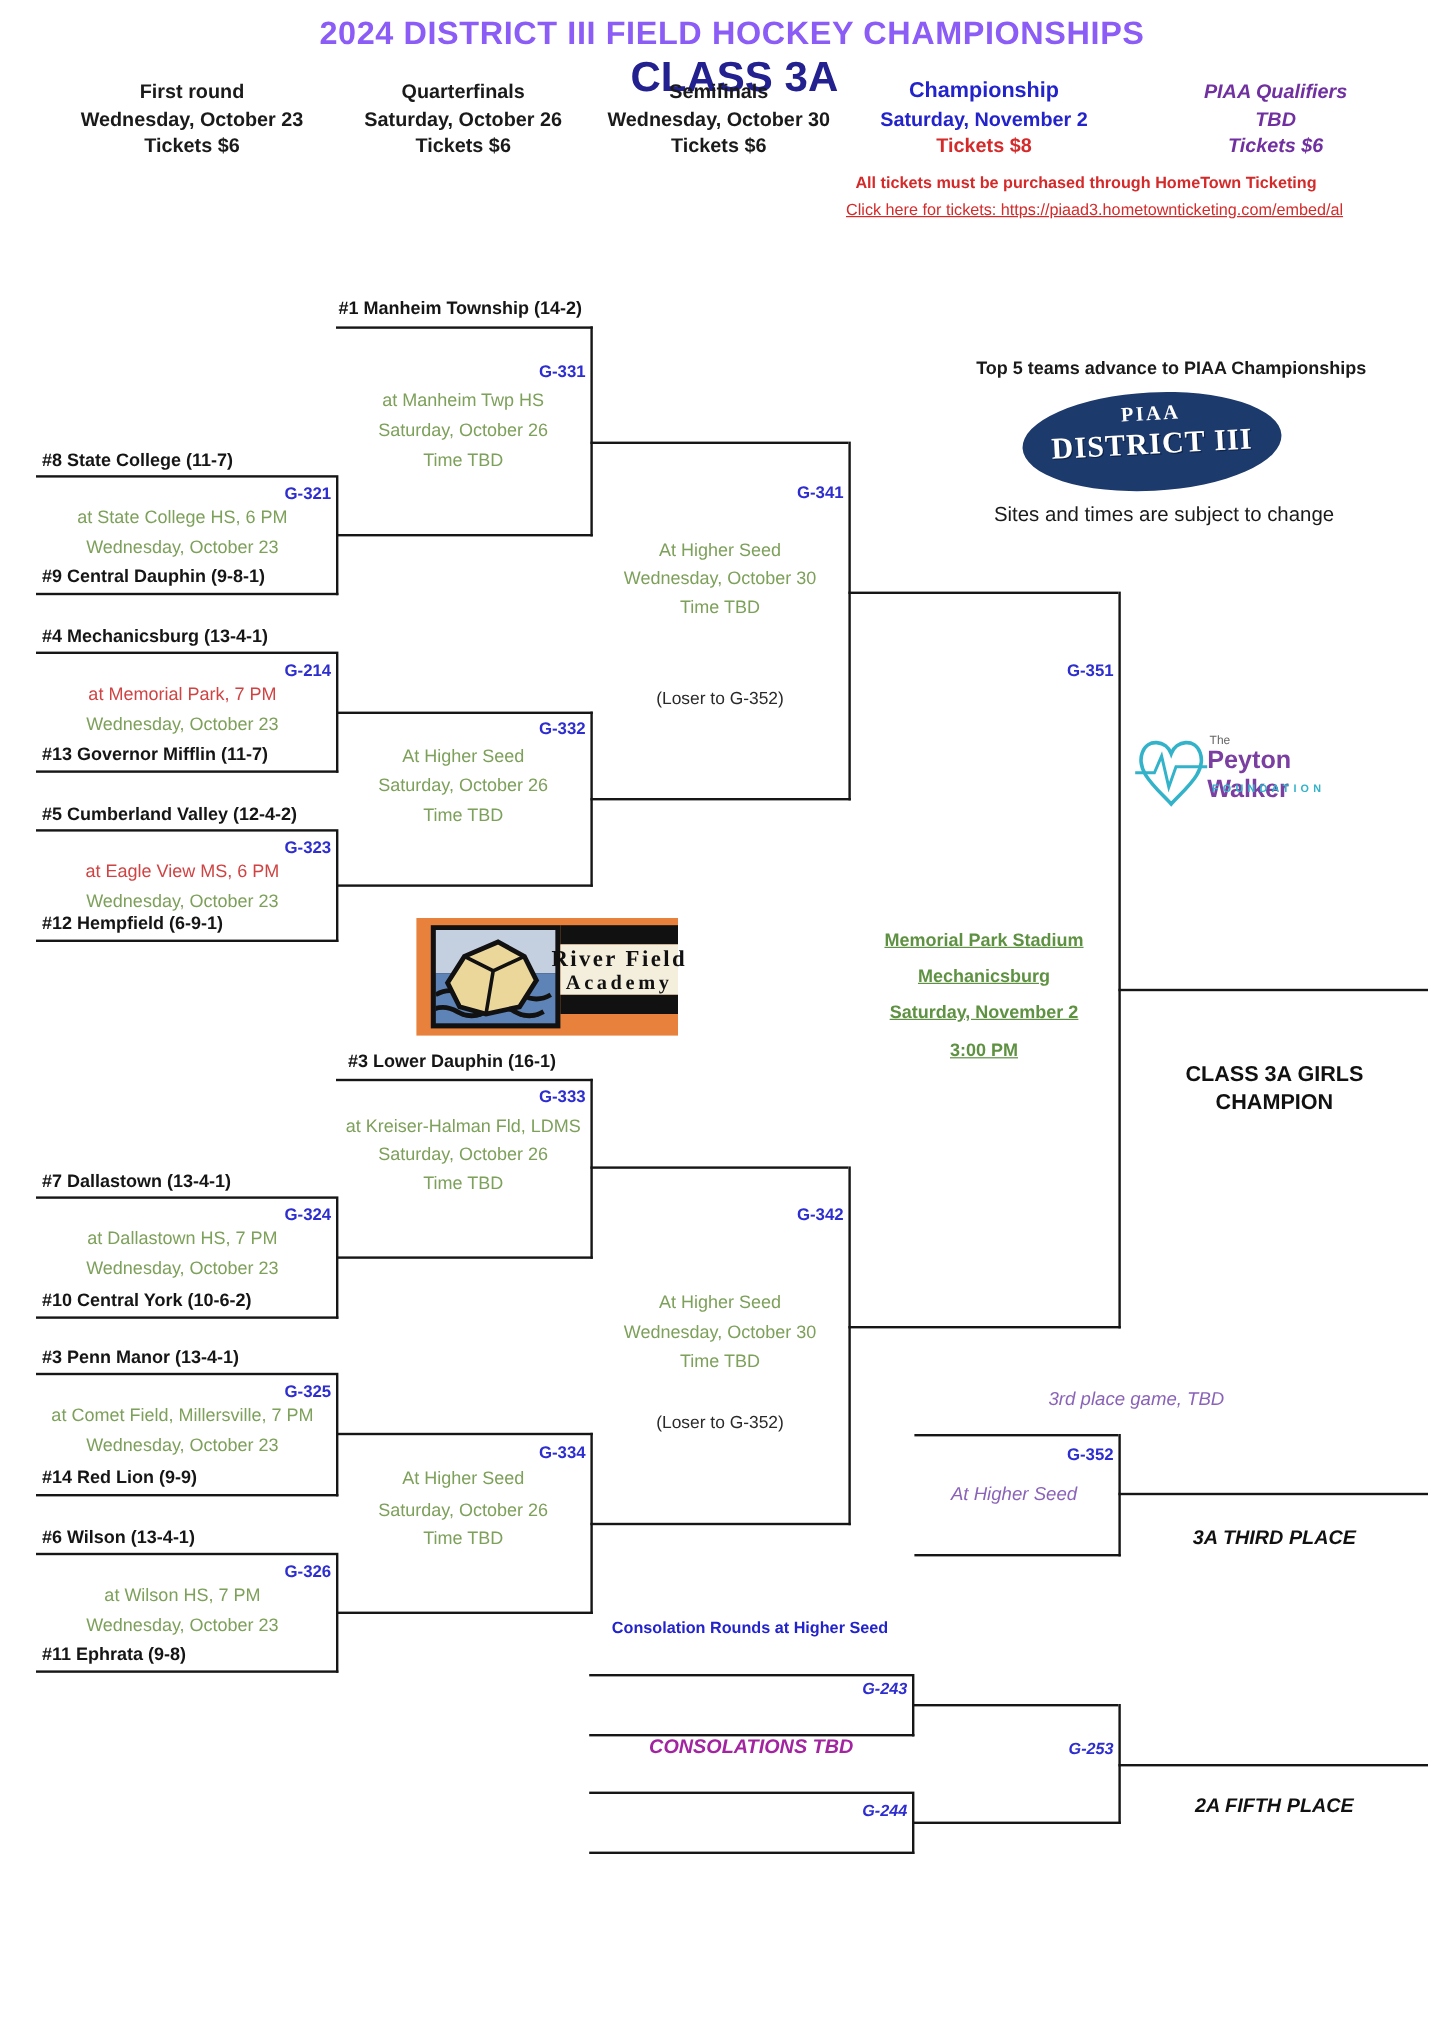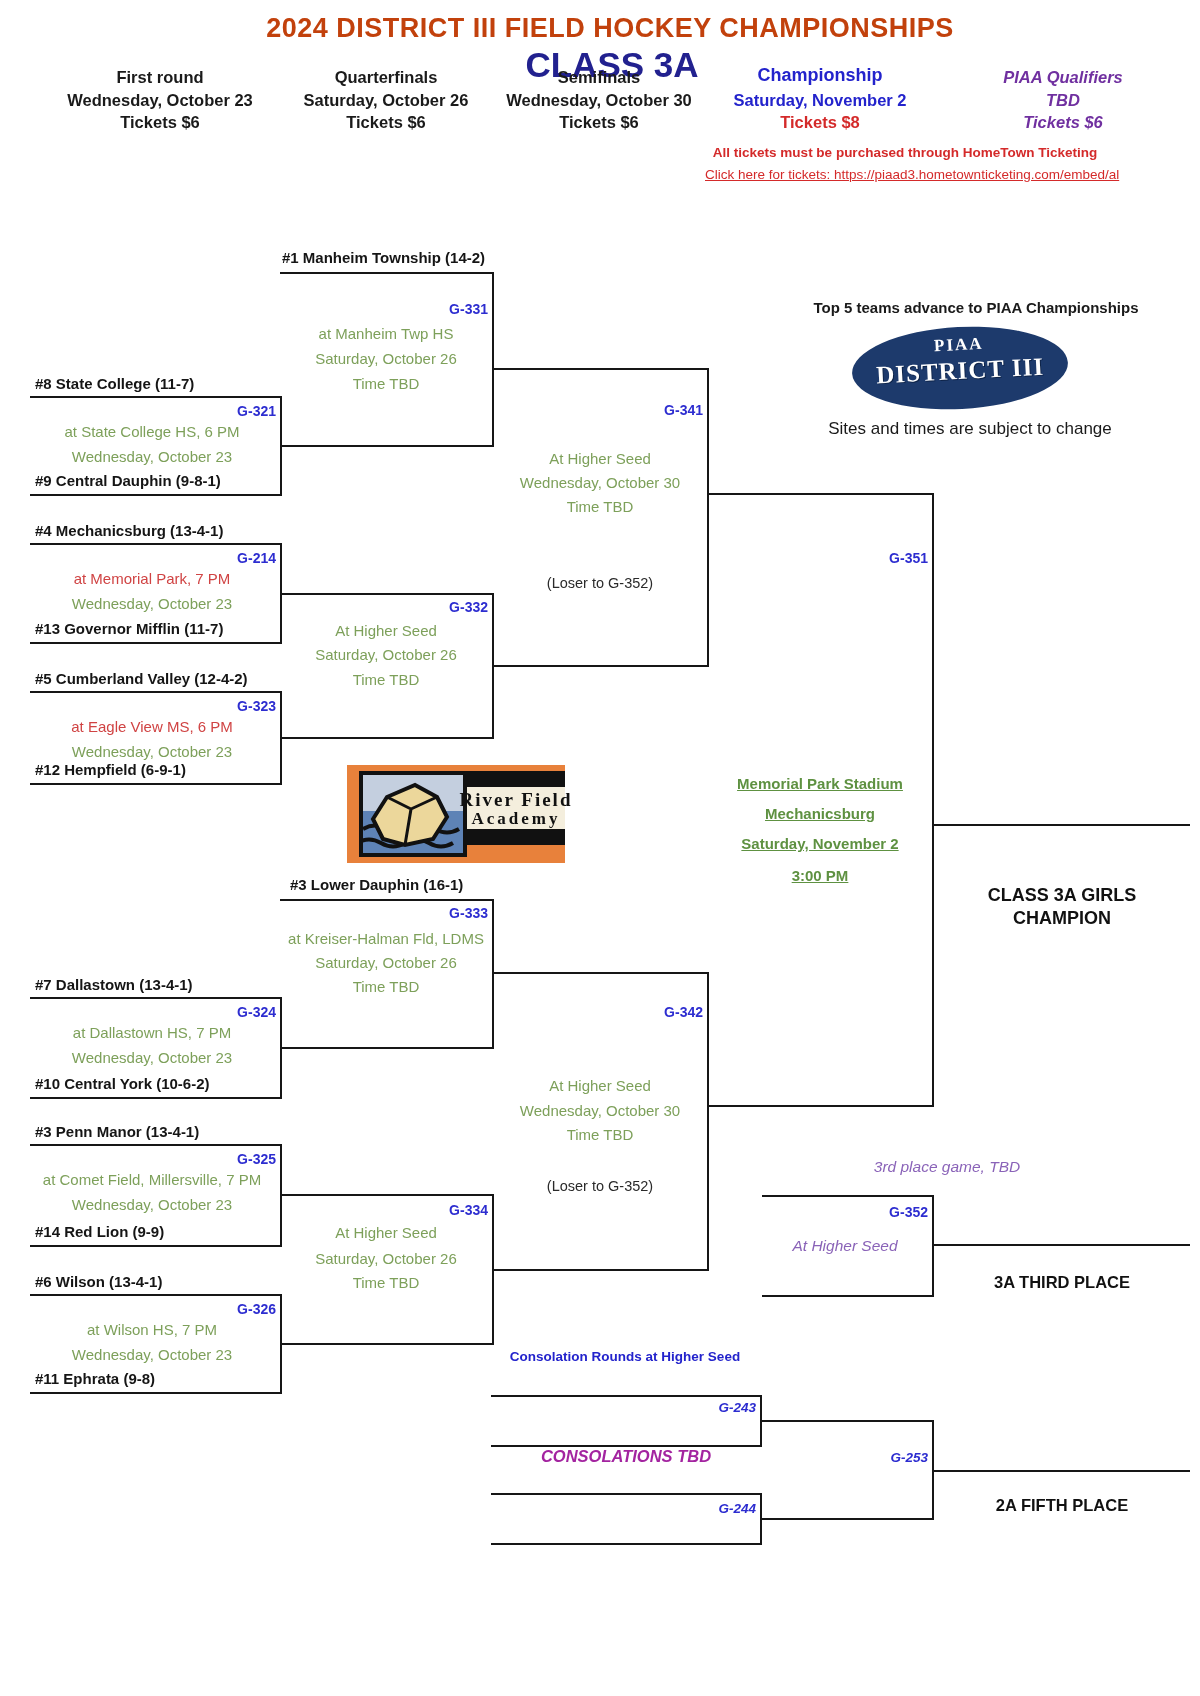--- a/index.html
+++ b/index.html
@@ -3,37 +3,37 @@
 <meta charset="utf-8">
 <style>
   html,body{margin:0;padding:0;background:#fff;}
   #page{position:relative;width:1200px;height:1696px;background:#ffffff;
         font-family:"Liberation Sans",sans-serif;overflow:hidden;}
   .t{position:absolute;white-space:nowrap;line-height:1.1;}
   .c{transform:translateX(-50%);}
   .line{position:absolute;background:#161616;}
   .hl{height:2px;}
   .vl{width:2px;}
-  .title{font-size:27px;font-weight:bold;color:#c2410c;letter-spacing:0.5px;text-align:center;}
+  .title{font-size:27px;font-weight:bold;color:#8b5cf6;letter-spacing:0.5px;text-align:center;}
   .sub{font-size:35px;font-weight:bold;color:#22218f;}
   .colh{font-size:16.5px;font-weight:bold;color:#1a1a1a;text-align:center;}
   .blue{color:#2323cc;}
   .redtxt{color:#d42a2a;}
   .purple{color:#7030a0;font-style:italic;}
   .note{font-size:13.5px;font-weight:bold;color:#d42a2a;}
   .link{font-size:13.5px;color:#d42a2a;text-decoration:underline;width:492px;overflow:hidden;}
   .team{font-size:15px;font-weight:bold;color:#151515;}
   .g{font-size:14px;font-weight:bold;color:#2d2dd0;}
   .gi{font-size:13.5px;font-weight:bold;font-style:italic;color:#2d2dd0;}
   .info{font-size:15px;color:#7da05a;}
   .vred{color:#d04343;}
   .loser{font-size:14.5px;color:#2a2a2a;}
   .champinfo{font-size:15px;font-weight:bold;color:#5e9141;text-decoration:underline;}
   .winlab{font-size:18px;font-weight:bold;color:#111;}
-  .finlab{font-size:16.5px;font-weight:bold;color:#111;}
+  .finlab{font-size:16.5px;font-weight:bold;font-style:italic;color:#111;}
   .lpurp{font-size:15.5px;font-style:italic;color:#8a63b8;}
   .constbd{font-size:16.5px;font-weight:bold;font-style:italic;color:#a324a0;}
   .conshead{font-size:13.5px;font-weight:bold;color:#2323cc;}
   .adv{font-size:15px;font-weight:bold;color:#1a1a1a;}
   .sites{font-size:17px;color:#1a1a1a;margin-left:20px;}
   
   .piaa{position:absolute;left:852px;top:327px;width:216px;height:82px;background:#1d3a6c;
         border-radius:50%;transform:rotate(-3deg);}
   .piaa .l1{position:absolute;left:50%;top:8px;transform:translateX(-50%);
         font-family:"Liberation Serif",serif;font-weight:bold;font-size:17px;color:#fff;letter-spacing:2px;}
@@ -206,20 +206,29 @@
 
   <div class="t c adv" style="left:976px;top:300px">Top 5 teams advance to PIAA Championships</div>
 
   <div class="piaa">
     <div class="l1">PIAA</div>
     <div class="l2">DISTRICT III</div>
   </div>
 
   <div class="t c sites" style="left:950px;top:420px">Sites and times are subject to change</div>
 
+  <div class="pw">
+    <svg width="64" height="66" viewBox="0 0 64 66">
+      <path d="M32 16 C28 5,12 3,8 15 C2 31,20 45,32 58 C44 45,62 31,56 15 C52 3,36 5,32 16 Z" fill="none" stroke="#33b3c9" stroke-width="3"></path>
+      <polyline points="2,32 18,32 24,18 30,44 36,27 62,27" fill="none" stroke="#33b3c9" stroke-width="2.5"></polyline>
+    </svg>
+    <div class="the">The</div>
+    <div class="nm">Peyton Walker</div>
+    <div class="fd">FOUNDATION</div>
+  </div>
 
   <div class="rr">
     <div class="icon">
       <svg width="100" height="78" viewBox="0 0 100 78" style="position:absolute;left:4px;top:4px">
         <rect x="0" y="0" width="100" height="36" fill="#c4cfdf"></rect>
         <rect x="0" y="36" width="100" height="42" fill="#5e83b6"></rect>
         <path d="M0,54 q12,-7 24,0 t24,0 t24,0 t24,0" fill="none" stroke="#111" stroke-width="4"></path>
         <path d="M-6,68 q12,-7 24,0 t24,0 t24,0 t24,0" fill="none" stroke="#111" stroke-width="4"></path>
         <polygon points="20,64 10,44 24,22 52,10 74,22 84,42 70,64 42,70" fill="#ecd79b" stroke="#111" stroke-width="4"></polygon>
         <path d="M24,22 L48,34 L42,70 M48,34 L74,22" fill="none" stroke="#111" stroke-width="3"></path>

